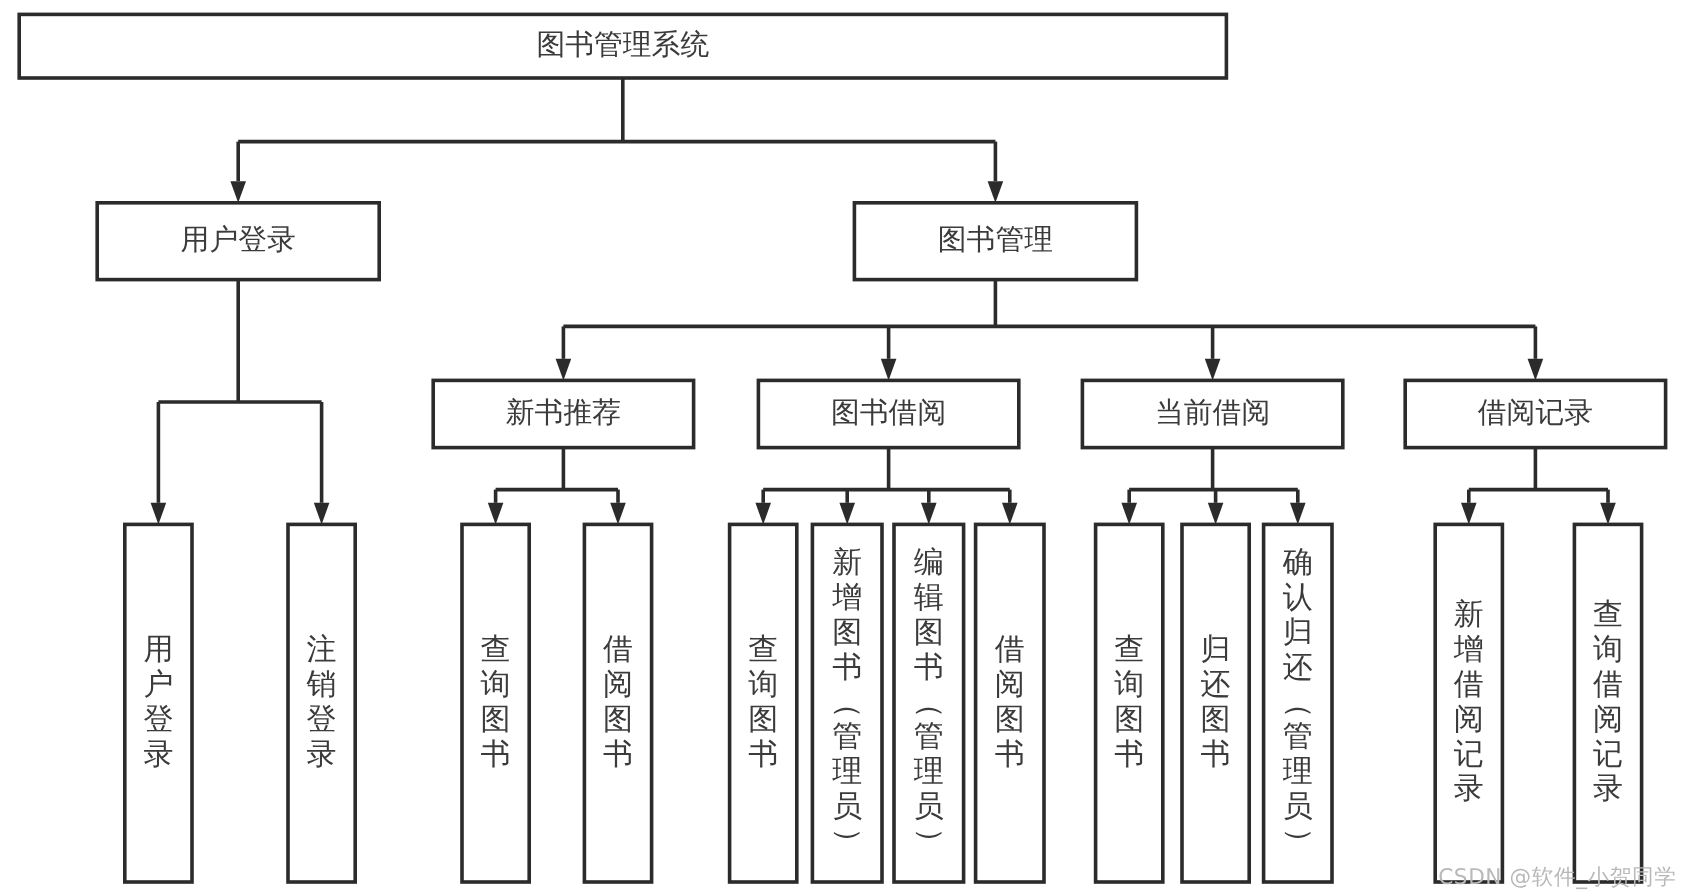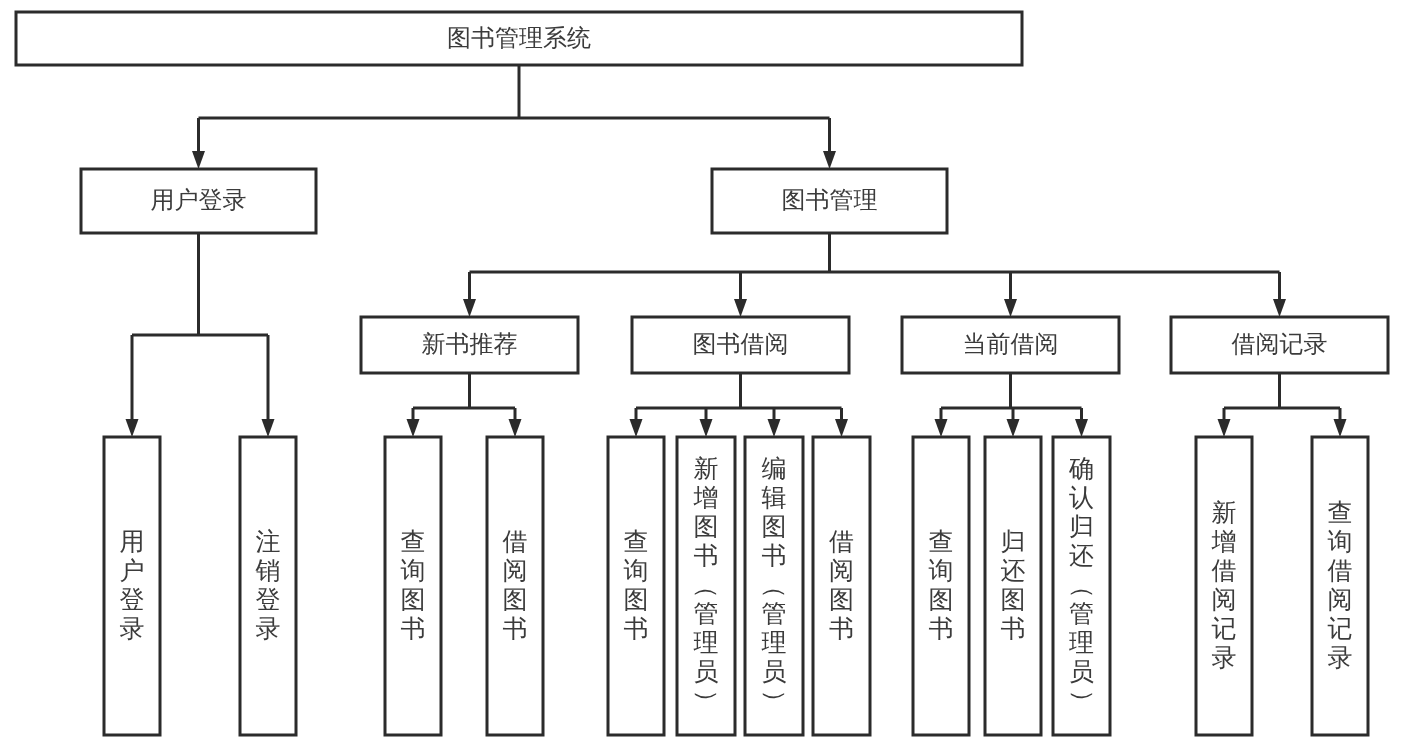--- a/index.html
+++ b/index.html
@@ -252,13 +252,14 @@
           <rect class="node-box" x="1312" y="437" width="56" height="298"></rect>
           <text class="node-label label-leaf" x="1340" y="513.5">查</text>
           <text class="node-label label-leaf" x="1340" y="542.5">询</text>
           <text class="node-label label-leaf" x="1340" y="571.5">借</text>
           <text class="node-label label-leaf" x="1340" y="600.5">阅</text>
           <text class="node-label label-leaf" x="1340" y="629.5">记</text>
           <text class="node-label label-leaf" x="1340" y="658.5">录</text>
         </g>
       </g>
   </svg>
+  <div class="watermark">CSDN @软件_小贺同学</div>
 </div>
 
 </body></html>

